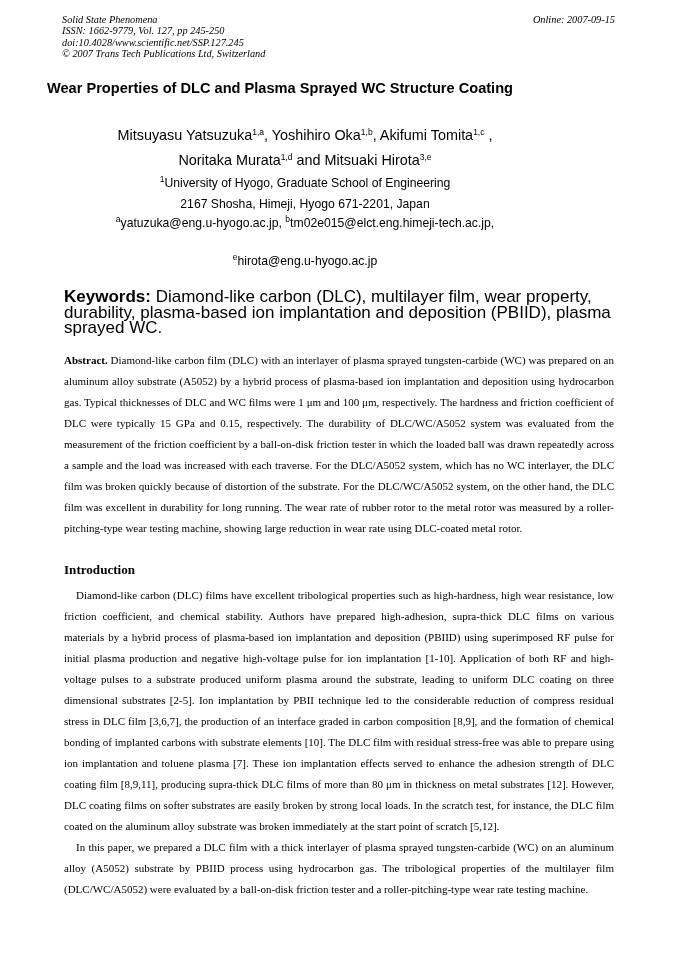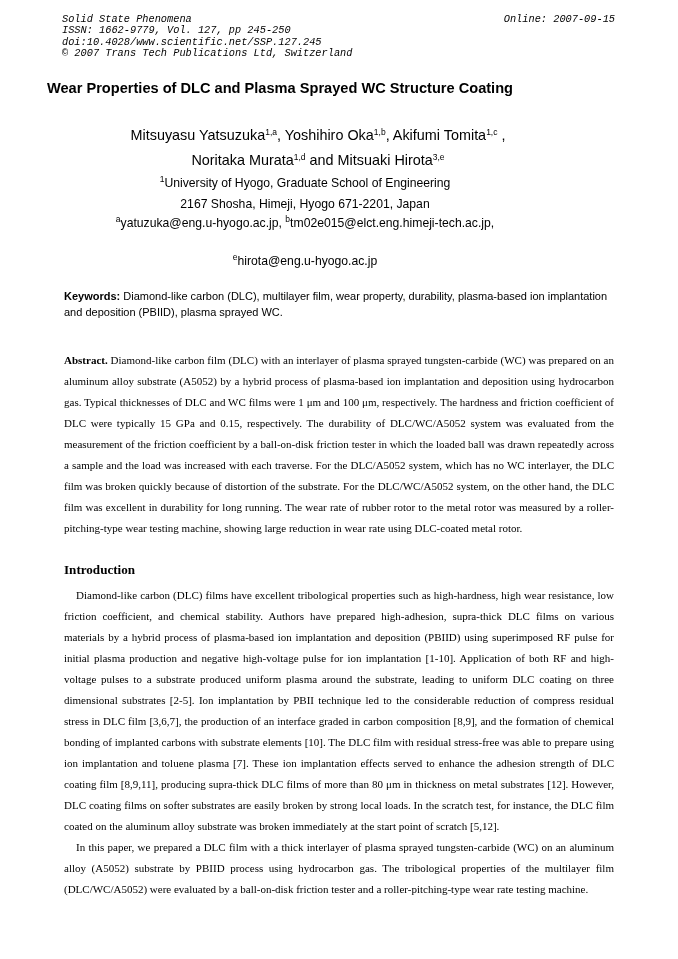--- a/index.html
+++ b/index.html
@@ -1,29 +1,29 @@
 <!DOCTYPE html>
 <html><head>
 <meta charset="utf-8">
 <style>
   html, body { margin: 0; padding: 0; background: #ffffff; }
   body { width: 678px; height: 959px; position: relative; overflow: hidden; color: #000; }
   .hdr { position: absolute; top: 14px; font-family: "Liberation Serif", serif; font-style: italic; font-size: 10.3px; line-height: 11.4px; }
   .hdr-left { left: 62px; }
   .hdr-right { right: 63px; text-align: right; }
-  .hdr div { white-space: nowrap; font-family: Liberation Mono, monospace; }
+  .hdr div { white-space: nowrap; }
   .title { position: absolute; top: 80px; left: 0; width: 560px; text-align: center; font-family: "Liberation Sans", sans-serif; font-weight: bold; font-size: 14.6px; }
-  .authors { position: absolute; top: 123px; left: 17px; width: 602px; text-align: center; font-family: "Liberation Sans", sans-serif; font-size: 14.4px; line-height: 24.5px; }
+  .authors { position: absolute; top: 123px; left: 4px; width: 602px; text-align: center; font-family: "Liberation Sans", sans-serif; font-size: 14.4px; line-height: 24.5px; }
   .authors sup, .affil sup { font-size: 8.5px; vertical-align: 5px; line-height: 0; }
   .affil { position: absolute; top: 173px; left: 0; width: 610px; text-align: center; font-family: "Liberation Sans", sans-serif; font-size: 12.2px; }
   .affil .l1 { line-height: 20px; }
   .affil .l2 { line-height: 22px; }
   .affil .em { line-height: 16px; }
   .affil .em-last { margin-top: 22px; line-height: 16px; }
-  .keywords { position: absolute; top: 289px; left: 64px; width: 550px; font-family: "Liberation Sans", sans-serif; font-size: 11px; line-height: 15.5px; }
+  .keywords { position: absolute; top: 289px; left: 64px; width: 550px; font-family: "Liberation Sans", sans-serif; font-size: 17px; line-height: 15.5px; }
   .keywords b { font-weight: bold; }
   .body { position: absolute; left: 64px; width: 550px; font-family: "Liberation Serif", serif; font-size: 11px; line-height: 21px; text-align: justify; }
   .abstract { top: 350px; }
   .section-heading { position: absolute; top: 562px; left: 64px; font-family: "Liberation Serif", serif; font-weight: bold; font-size: 13.1px; }
   .intro { top: 585px; }
   .intro p { margin: 0; text-indent: 12px; }
   .abstract b { font-weight: bold; }
 </style>
 </head>
 <body>

